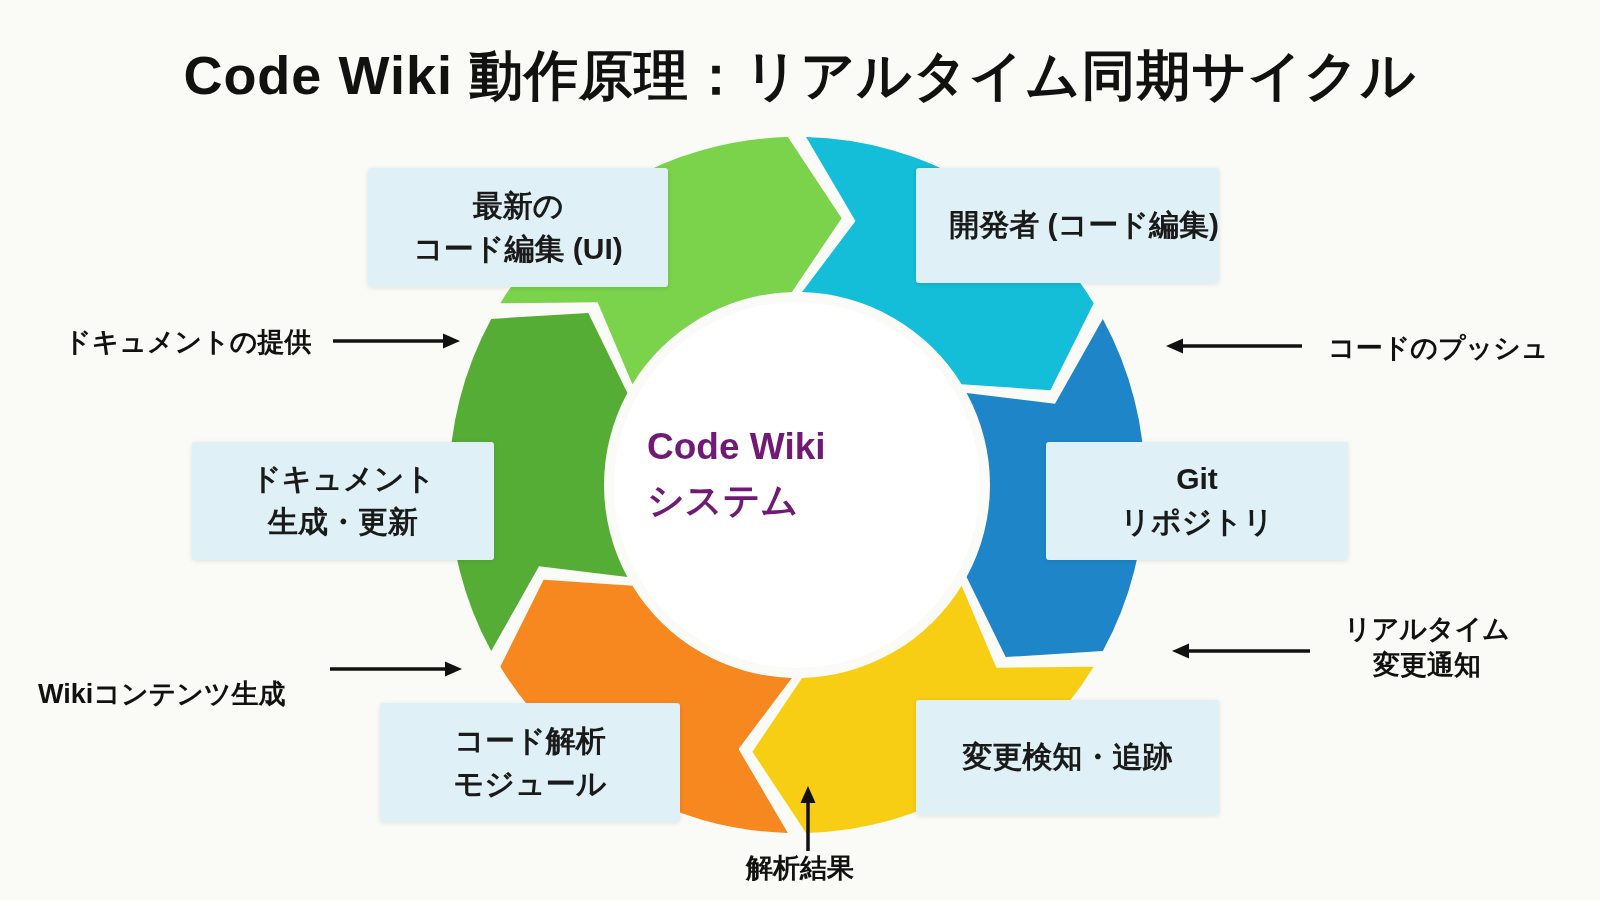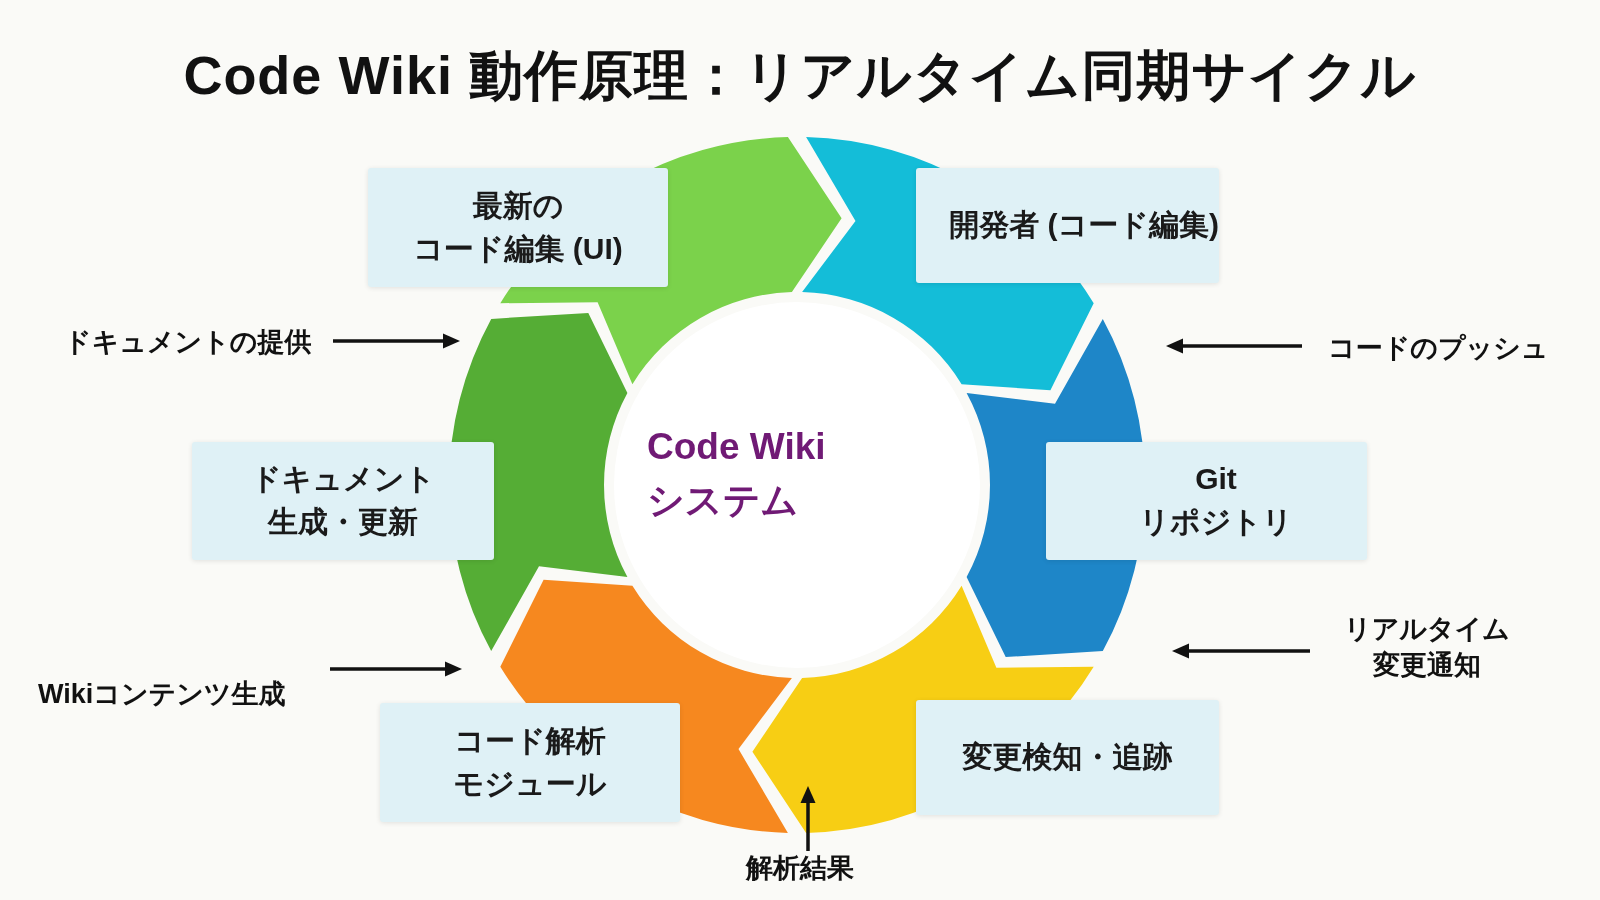--- a/index.html
+++ b/index.html
@@ -106,21 +106,21 @@
   <div class="center-label">
     <span class="line">Code Wiki</span>
     <span class="line">システム</span>
   </div>
 
   <div class="node-box box-developer" style="background: rgb(223, 241, 246); align-items: flex-end;">
     <span class="line">開発者 (コード編集)</span>
 
   </div>
 
-  <div class="node-box box-git-repository" style="background: rgb(223, 241, 246); padding-left: 19px;">
+  <div class="node-box box-git-repository" style="background: rgb(223, 241, 246);">
     <span class="line">Git</span>
     <span class="line">リポジトリ</span>
   </div>
 
   <div class="node-box box-change-detection" style="background: rgb(223, 241, 246);">
     <span class="line">変更検知・追跡</span>
 
   </div>
 
   <div class="node-box box-code-analysis" style="background: rgb(223, 241, 246);">

